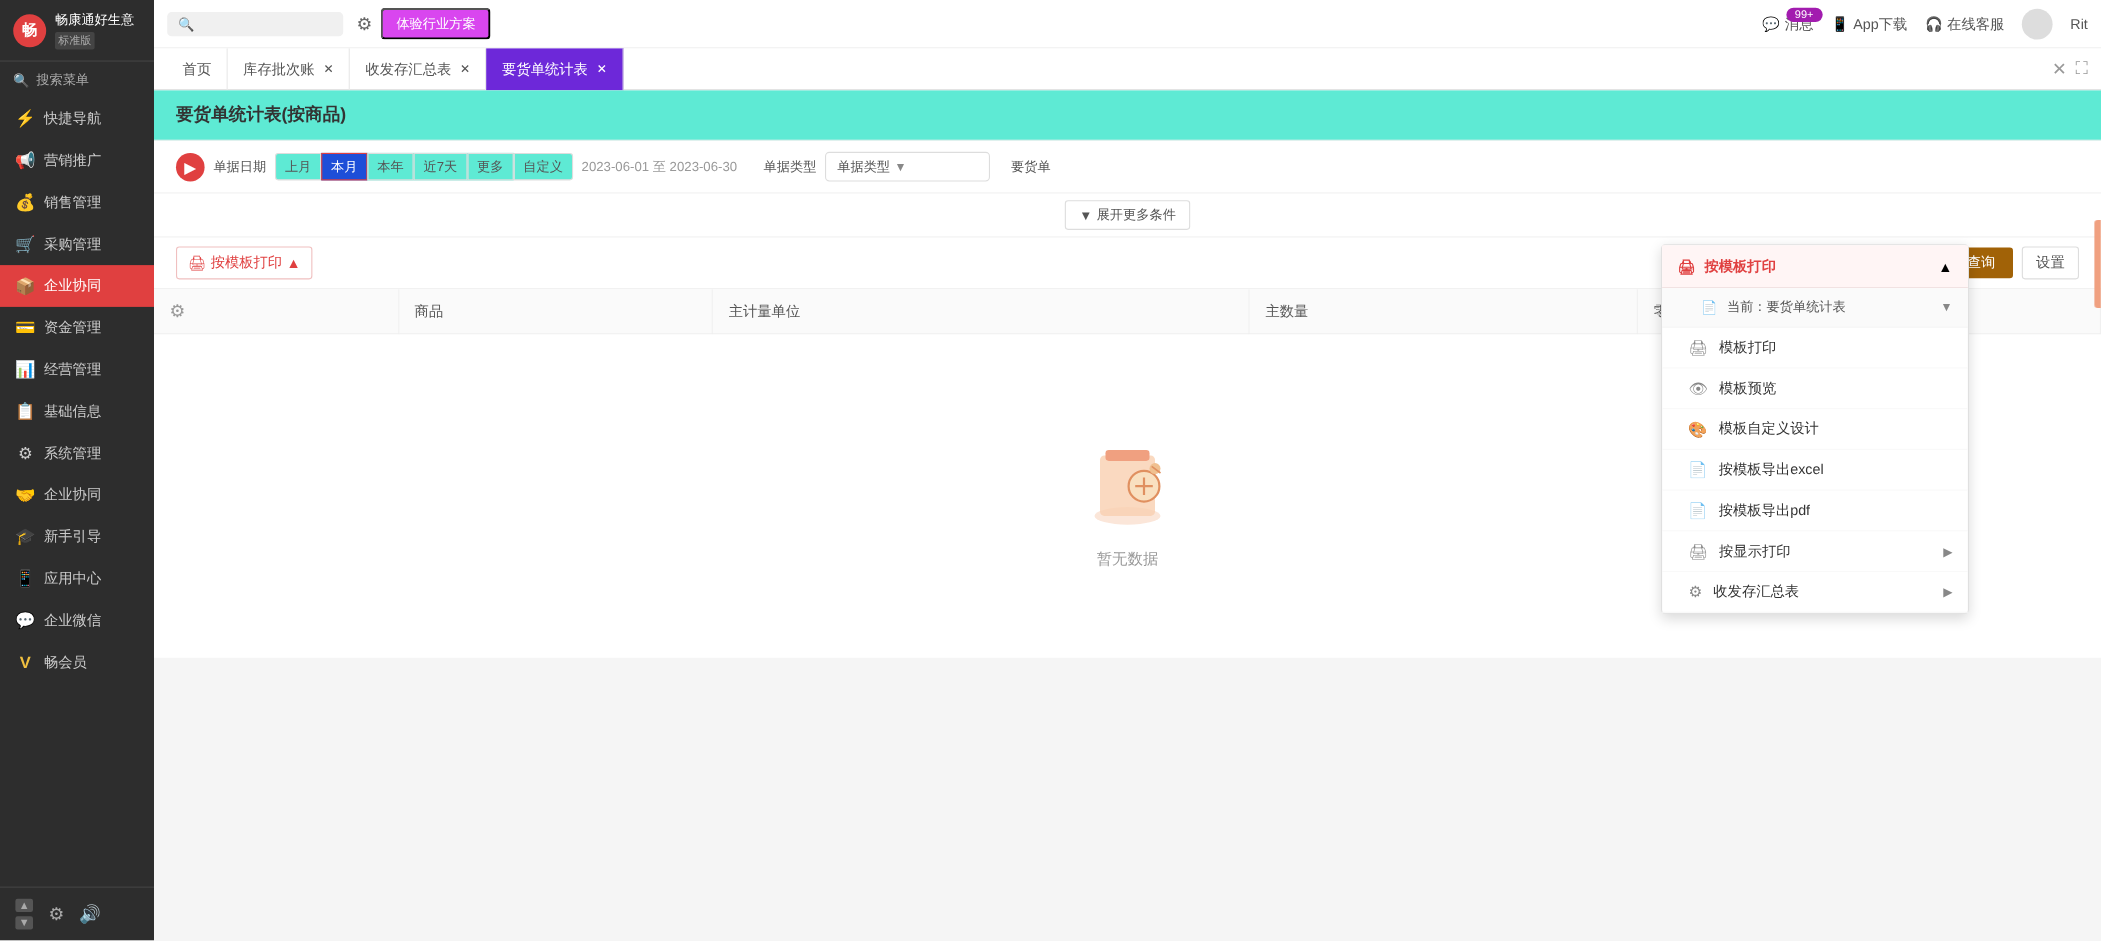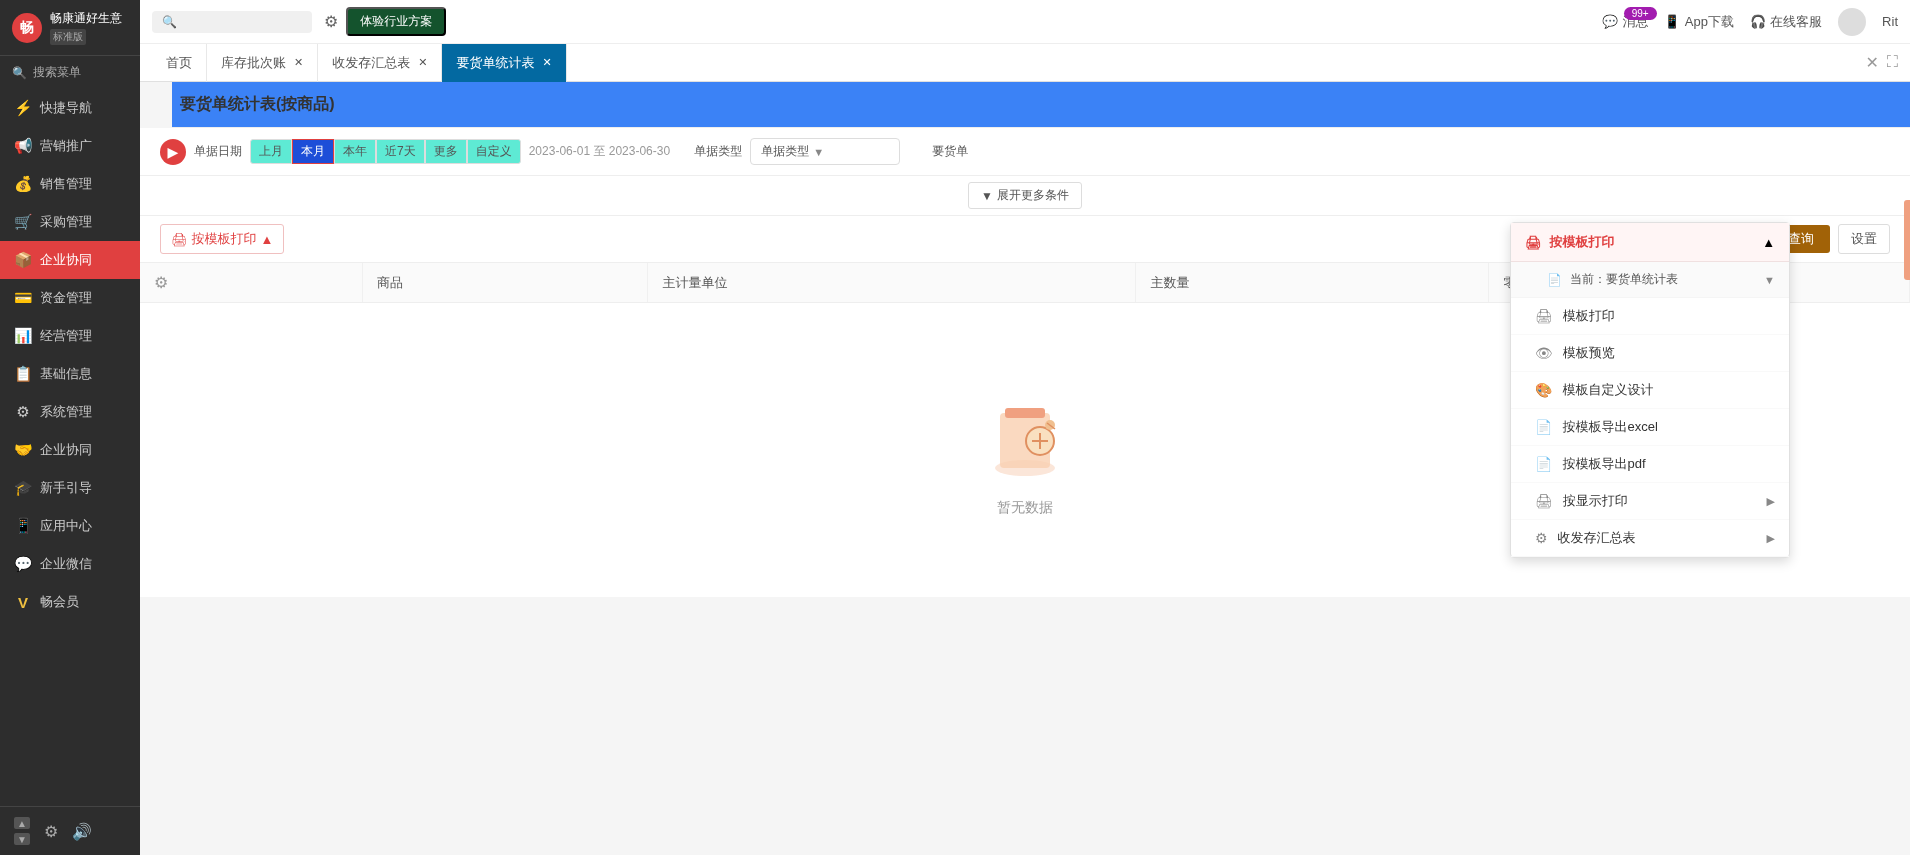--- a/index.html
+++ b/index.html
@@ -111,21 +111,21 @@
       padding: 4px 10px;
       width: 160px;
       font-size: 12px;
       color: #999;
       display: flex;
       align-items: center;
       gap: 4px;
     }
     .topbar-settings { color: #666; cursor: pointer; font-size: 16px; margin-left: 4px; }
     .topbar-promo {
-      background: #14532d;
+      background: #d946ef;
       color: #fff;
       padding: 4px 12px;
       border-radius: 4px;
       font-size: 12px;
       cursor: pointer;
     }
     .topbar-right {
       margin-left: auto;
       display: flex;
       align-items: center;
@@ -176,21 +176,21 @@
       padding: 0 14px;
       height: 38px;
       font-size: 13px;
       color: #555;
       cursor: pointer;
       border-right: 1px solid #e8e8e8;
       white-space: nowrap;
     }
     .tab-item.active {
       color: #fff;
-      background: #0369a1;
+      background: #6d28d9;
       border-radius: 0;
       text-align: right;
     }
     .tab-close { font-size: 11px; color: inherit; margin-left: 2px; }
     .tabs-window-controls {
       margin-left: auto;
       display: flex;
       gap: 8px;
       color: #999;
       font-size: 16px;
@@ -198,24 +198,23 @@
 
     
     .page-content {
       flex: 1;
       overflow: auto;
       padding: 0;
       position: relative;
     }
 
     .page-header {
-      background: #3b82f6;
-      padding: 12px 20px 0 8px;
+      background: #5eead4;
+      padding: 12px 20px 0 20px;
       border-bottom: 1px solid #eee;
-      margin-left: 32px;
     }
     .page-title {
       font-size: 16px;
       font-weight: bold;
       color: #333;
       margin-bottom: 12px;
     }
 
     
     .filter-bar {
@@ -596,21 +595,21 @@
         <button class="date-btn">近7天</button>
         <button class="date-btn">更多</button>
         <button class="date-btn">自定义</button>
       </div>
       <span class="date-range-text">2023-06-01 至 2023-06-30</span>
       <span class="filter-label" style="margin-left:16px;">单据类型</span>
       <div class="filter-select">
         <span>单据类型</span>
         <span class="chevron-icon">▼</span>
       </div>
-      <span class="filter-label" style="margin-left:24px;">要货单</span>
+      <span class="filter-label" style="margin-left:11px;">要货单</span>
     </div>
 
     <div class="expand-more-row">
       <button class="expand-more-btn">
         <span>▼</span>
         <span>展开更多条件</span>
       </button>
     </div>
 
     <div class="action-toolbar">

